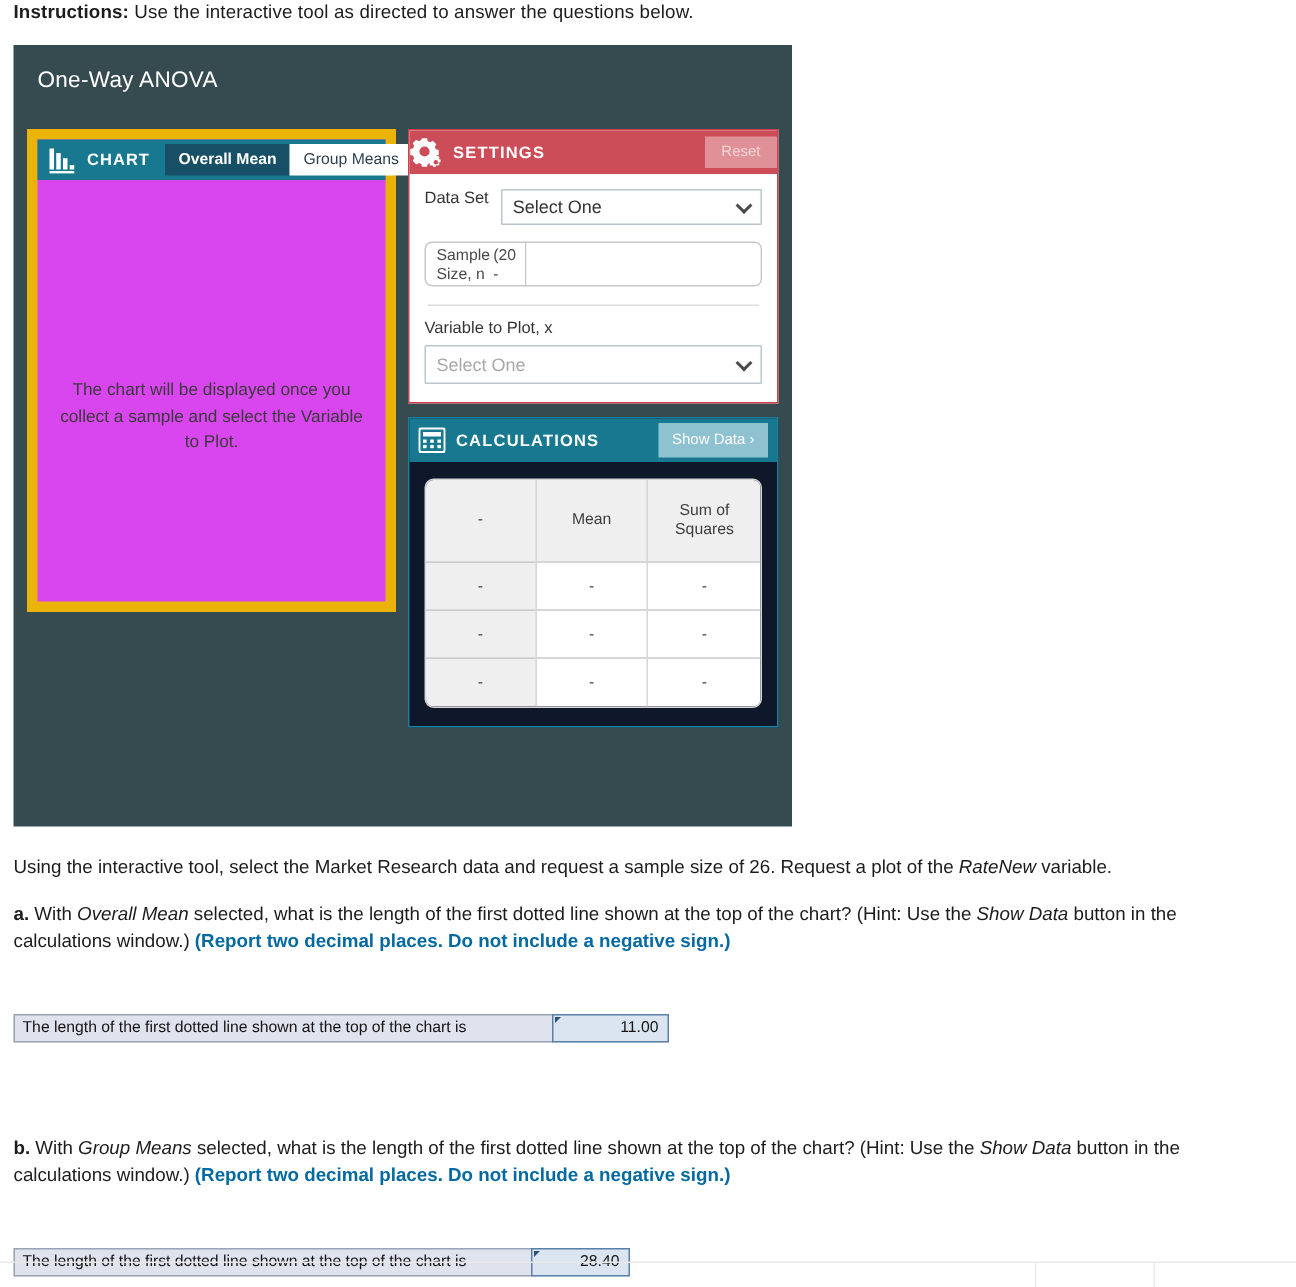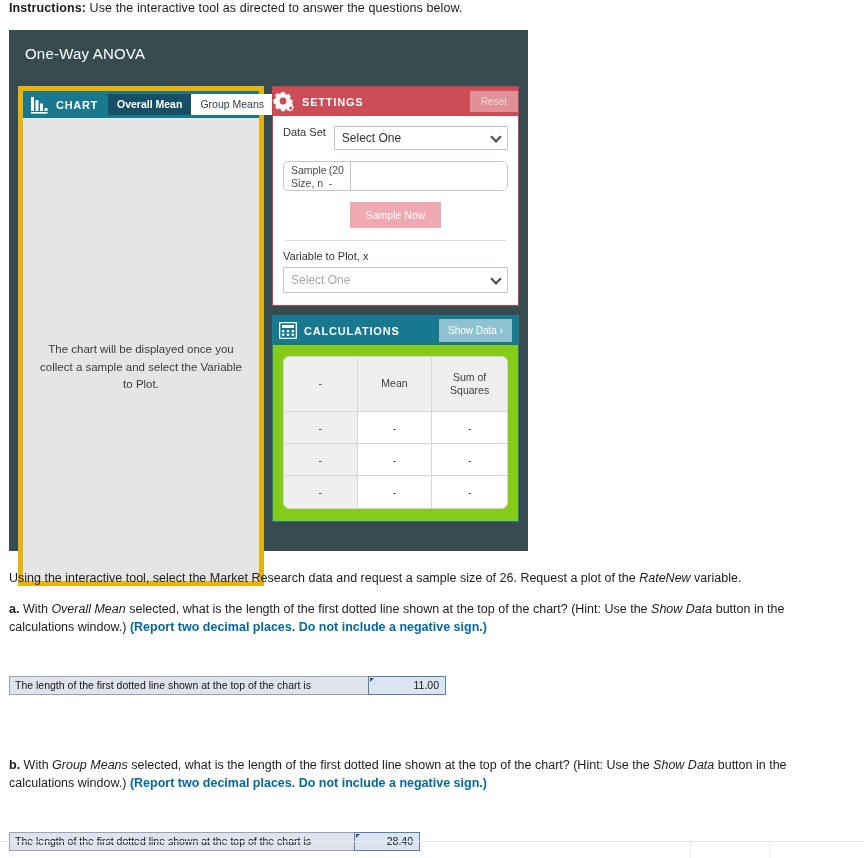--- a/index.html
+++ b/index.html
@@ -32,23 +32,23 @@
     color: #ffffff; font-size: 15px; letter-spacing: .2px;
   }
   .app-body {
     position: absolute; left: 0; top: 47px;
     width: 519px; height: 474px;
   }
 
   
   .chart-panel {
     position: absolute; left: 9px; top: 9px;
-    width: 246px; height: 500px;
-    background: #e5e5e5;
-    border: 5px solid #eab308;
+    width: 246px; height: 322px;
+    background: #d946ef;
+    border: 7px solid #eab308;
   }
   .chart-head {
     height: 27px; background: #17788f;
     display: flex; align-items: center; padding: 0 4px;
   }
   .chart-icon { width: 20px; height: 18px; margin: 0 6px 0 3px; flex: none; }
   .chart-head-label {
     color: #ffffff; font-size: 11px; font-weight: bold; letter-spacing: .7px;
     flex: none;
   }
@@ -125,21 +125,21 @@
   .sample-btn {
     background: #f0a9b0; color: #ffffff; border: 0;
     font-size: 10.5px; padding: 7px 16px; cursor: pointer;
     font-family: inherit;
   }
   .divider { border-top: 1px solid #dcdcdc; margin: 12px 2px 9px; }
   .vlabel { font-size: 11px; color: #333; margin-bottom: 5px; }
   .select.tall { height: 26px; }
 
   
-  .calc-card { background: #84cc16; border: 1px solid #1a7f9c; margin-top: 9px; }
+  .calc-card { background: #0f172a; border: 1px solid #1a7f9c; margin-top: 9px; }
   .calc-head {
     height: 29px; background: #17788f;
     display: flex; align-items: center; padding: 0 6px;
   }
   .calc-icon { width: 18px; height: 17px; margin-right: 7px; flex: none; }
   .calc-head-label {
     color: #ffffff; font-size: 11px; font-weight: bold; letter-spacing: .8px;
     flex: 1;
   }
   .showdata-btn {
@@ -273,23 +273,20 @@
             </div>
 
             <div class="input-group">
               <span class="input-addon">
                 <span>Sample Size, n</span>
                 <span>(20 - 60)</span>
               </span>
               <input class="input-field" type="text" value="" style="">
             </div>
 
-            <div class="sample-row">
-              <button class="sample-btn">Sample Now</button>
-            </div>
 
             <div class="divider"></div>
 
             <div class="vlabel">Variable to Plot, x</div>
             <span class="select tall ph">
               <span>Select One</span>
               <span class="chev"></span>
             </span>
           </div>
         </div>

